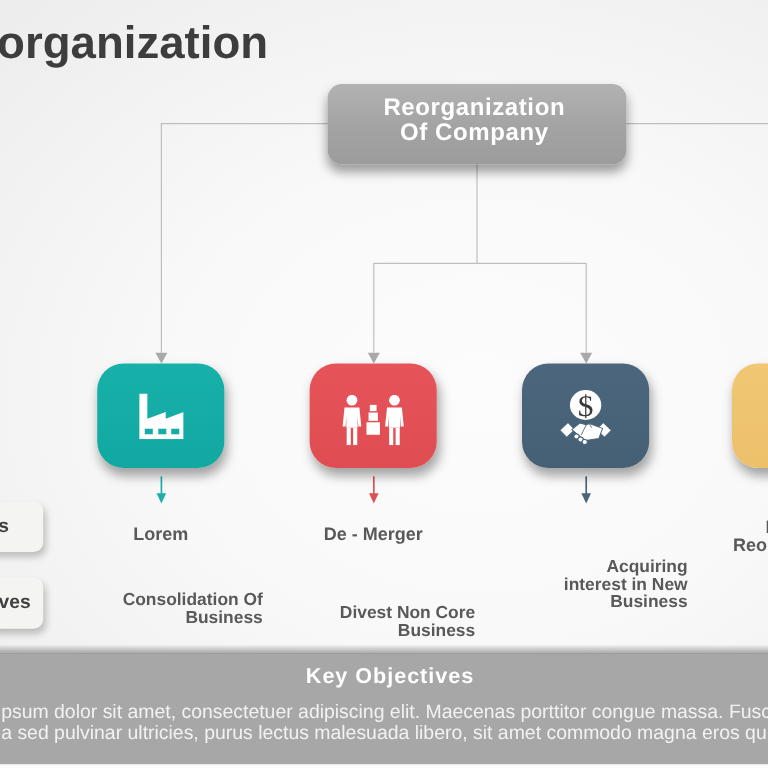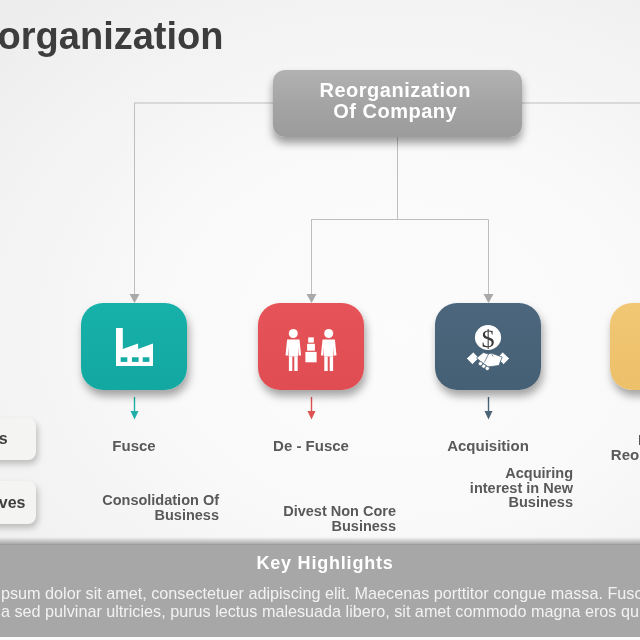--- a/index.html
+++ b/index.html
@@ -107,32 +107,31 @@
         <path fill="none" stroke-width="0.7" d="M21.5 29 L17.5 37.5 M24 28.3 L26 31.5"></path>
         <circle fill="#fff" stroke-width="0.8" cx="13.8" cy="38.7" r="2.1"></circle>
         <circle fill="#fff" stroke-width="0.8" cx="17" cy="41.2" r="2.1"></circle>
         <circle fill="#fff" stroke-width="0.8" cx="20.3" cy="43.4" r="2.1"></circle>
       </g>
     </svg>
   </div>
 
   <div class="card" id="c4"></div>
 
-  <div class="nm" style="left:54px;top:439px">Fusce</div>
-  <div class="nm" style="left:231px;top:439px">De - Fusce</div>
-  <div class="nm" style="left:408px;top:439px">Acquisition</div>
+  <div class="nm" style="left:54px;top:439px">Lorem</div>
+  <div class="nm" style="left:231px;top:439px">De - Merger</div>
   <div class="nm" style="left:585px;top:433px">Internal<br>Reorganization</div>
 
   <div class="ds" style="left:49px;top:493px">Consolidation Of<br>Business</div>
   <div class="ds" style="left:226px;top:504px">Divest Non Core<br>Business</div>
   <div class="ds" style="left:403px;top:466px">Acquiring<br>interest in New<br>Business</div>
   <div class="ds" style="left:580px;top:489px">Restructuring<br>Within the<br>Company</div>
 
   <div class="tab" style="top:418px;height:42px;line-height:42px;left:-66px">Types</div>
   <div class="tab" style="top:481px;height:43px;line-height:43px;left:-66px">Objectives</div>
 
   <div id="bandshadow"></div>
   <div id="band"></div>
-  <div id="kh">Key Highlights</div>
+  <div id="kh">Key Objectives</div>
   <div class="lor" id="lor1" style="top:583.5px;left:-53px">Lorem ipsum dolor sit amet, consectetuer adipiscing elit. Maecenas porttitor congue massa. Fusce posuere,</div>
   <div class="lor" id="lor2" style="top:601.5px;left:-39.5px">magna sed pulvinar ultricies, purus lectus malesuada libero, sit amet commodo magna eros quis urna.</div>
   <div id="bottomstrip"></div>
 </div>
 
 </body></html>

